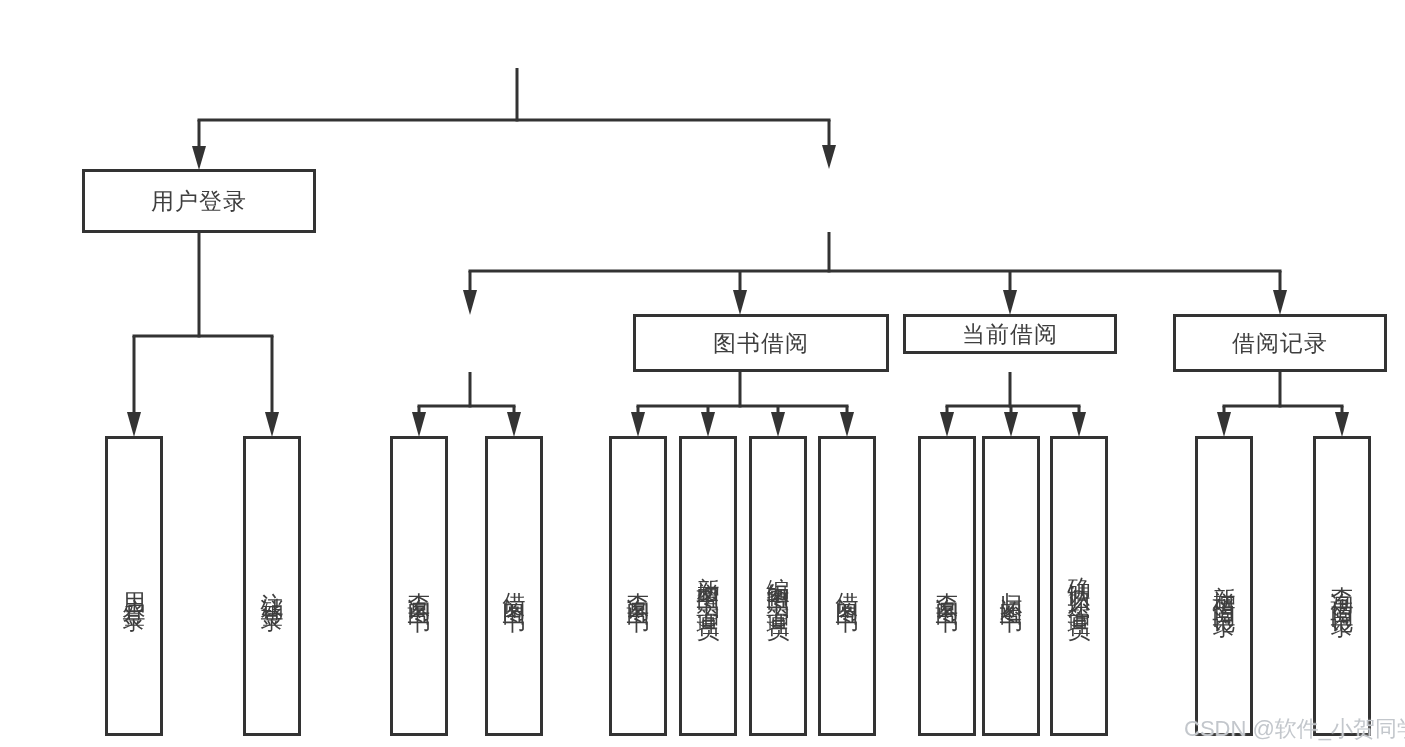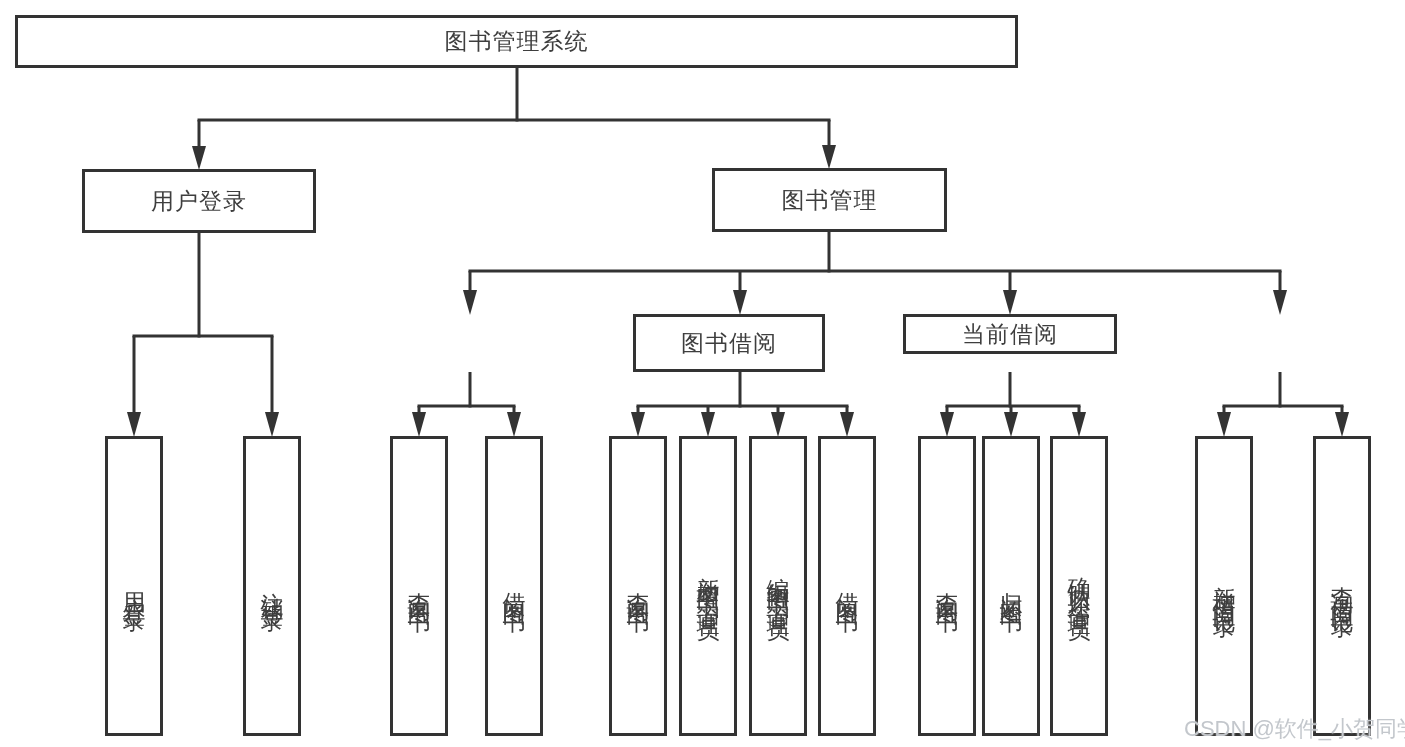--- a/index.html
+++ b/index.html
@@ -131,37 +131,34 @@
     <polygon class="arr" points="1072,412 1086,412 1079,437"></polygon>
 
     <path class="cline" d="M1280,372 V407.5"></path>
     <path class="cline" d="M1222.5,406 H1343.5"></path>
     <path class="cline" d="M1224,406 V414"></path>
     <path class="cline" d="M1342,406 V414"></path>
     <polygon class="arr" points="1217,412 1231,412 1224,437"></polygon>
     <polygon class="arr" points="1335,412 1349,412 1342,437"></polygon>
   </svg>
 
-  <div class="node h" style="left:15px;top:15px;width:1003px;height:53px">
-    <span class="lbl">图书管理系统</span>
-  </div>
 
   <div class="node h" style="left:82px;top:169px;width:234px;height:64px">
     <span class="lbl">用户登录</span>
   </div>
-  <div class="node h" style="left:712px;top:168px;width:235px;height:64px">
-    <span class="lbl">图书管理</span>
-  </div>
-
-  <div class="node h" style="left:633px;top:314px;width:192px;height:58px">
+
+  <div class="node h" style="left:633px;top:314px;width:256px;height:58px">
     <span class="lbl">图书借阅</span>
   </div>
   <div class="node h" style="left:903px;top:314px;width:214px;height:40px">
     <span class="lbl">当前借阅</span>
   </div>
+  <div class="node h" style="left:1173px;top:314px;width:214px;height:58px">
+    <span class="lbl">借阅记录</span>
+  </div>
 
   <div class="node v" style="left:105px;top:436px">
     <span class="vlbl">用户登录</span>
   </div>
   <div class="node v" style="left:243px;top:436px">
     <span class="vlbl">注销登录</span>
   </div>
 
   <div class="node v" style="left:390px;top:436px">
     <span class="vlbl">查询图书</span>

